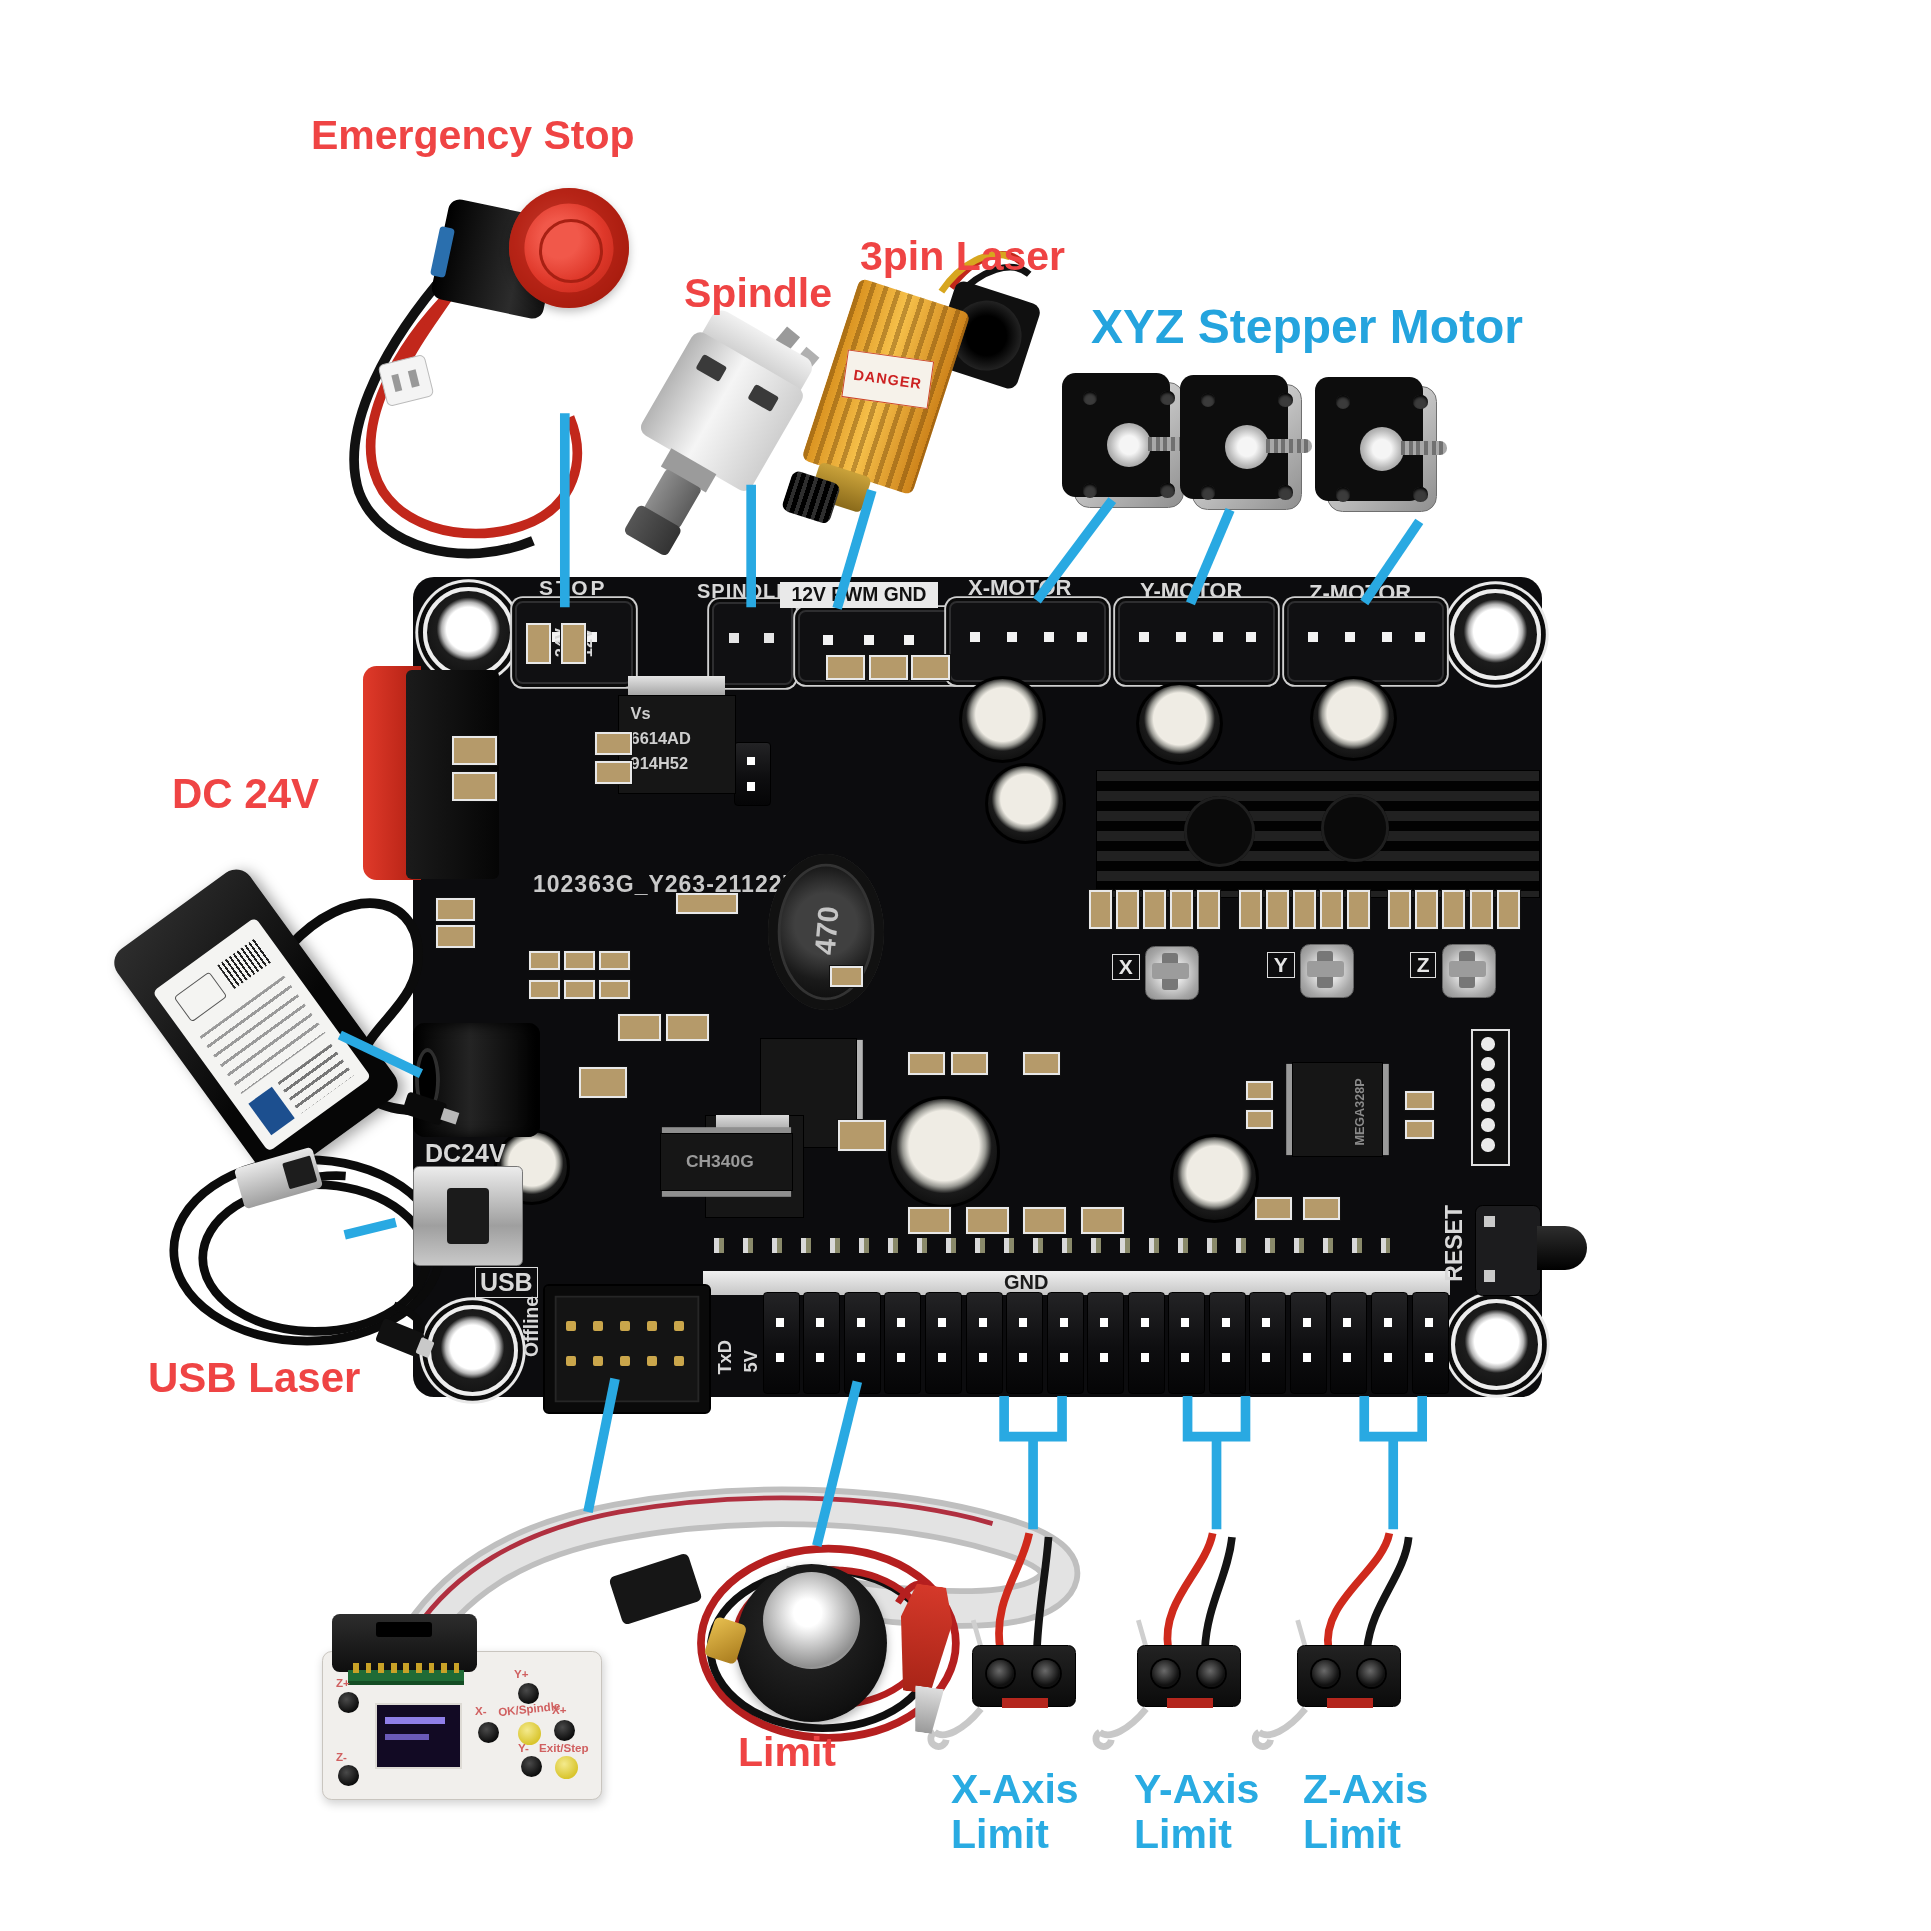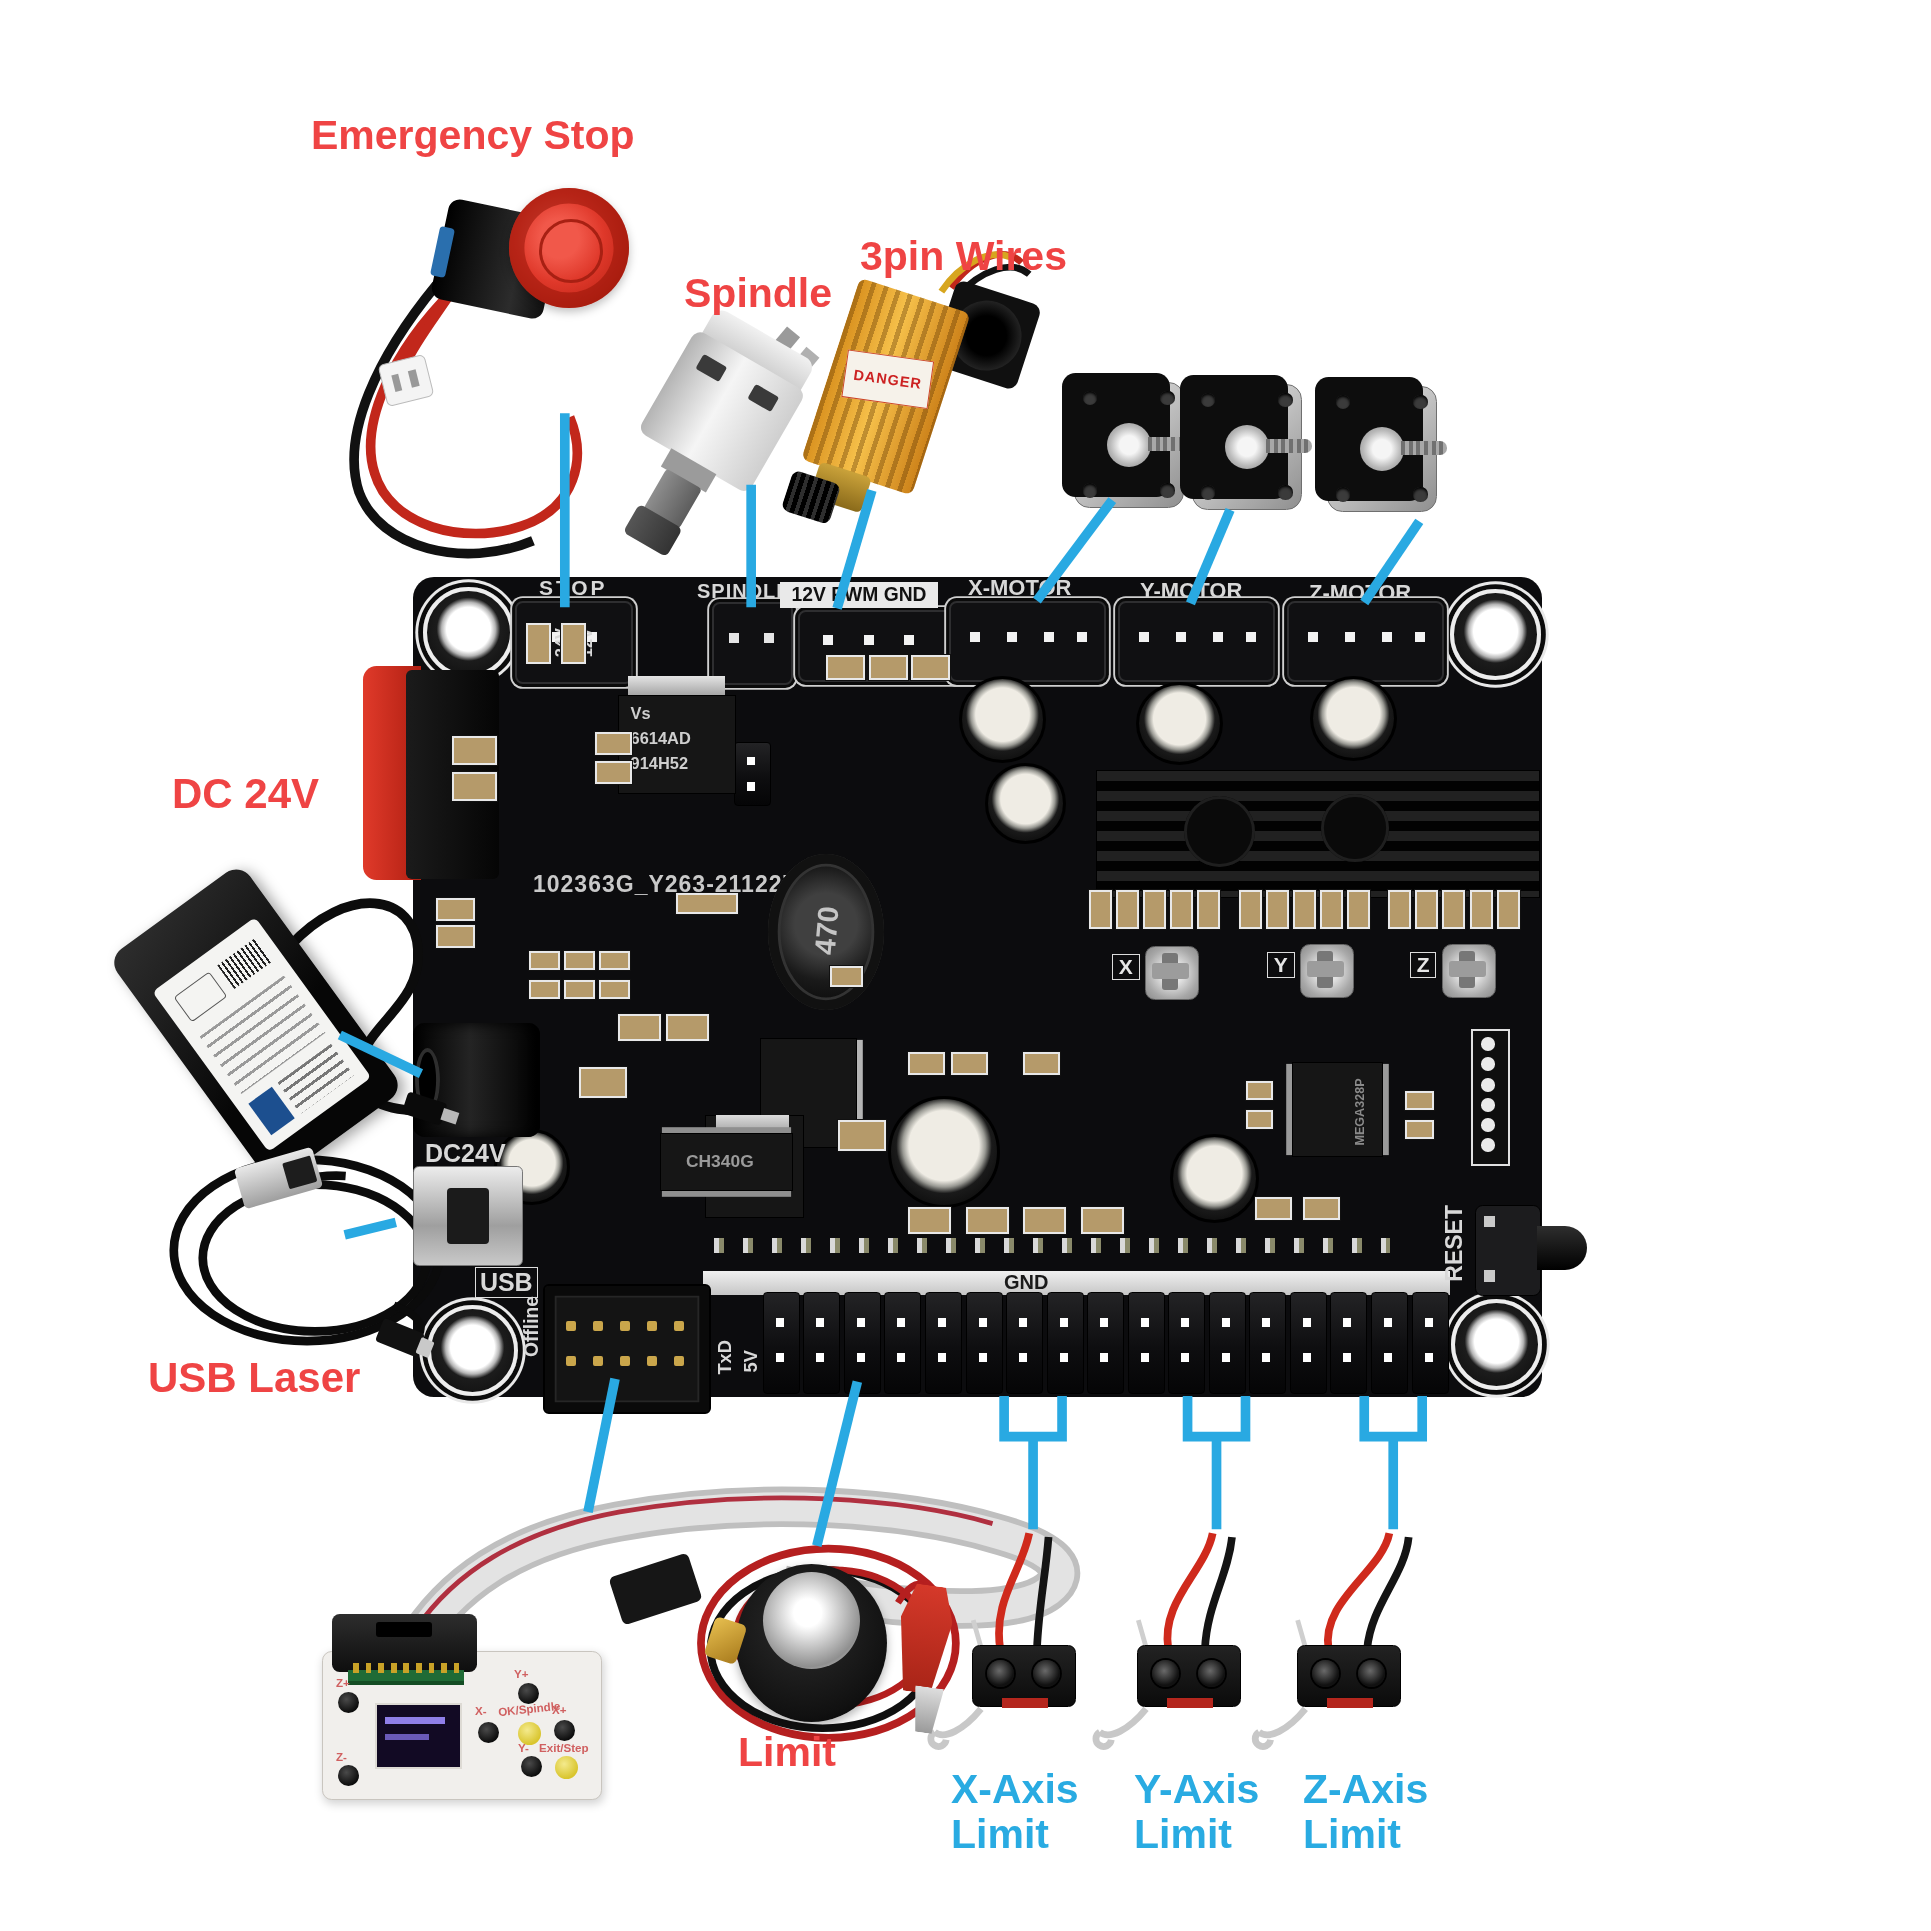--- a/index.html
+++ b/index.html
@@ -48,21 +48,22 @@
   #cables{z-index:2;}
   #bluelines{z-index:5;}
 </style>
 </head>
 <body>
 
 <div id="canvas">
 
   <div class="a clabel" style="left:311px;top:112px;">Emergency Stop</div>
   <div class="a clabel" style="left:684px;top:270px;">Spindle</div>
-  <div class="a clabel" style="left:860px;top:233px;">3pin Wires</div>
+  <div class="a clabel" style="left:860px;top:233px;">3pin Laser</div>
+  <div class="a ctitle" style="left:1091px;top:299px;">XYZ Stepper Motor</div>
   <div class="a clabel" style="left:172px;top:770px;font-size:42px;">DC 24V</div>
   <div class="a clabel" style="left:148px;top:1354px;font-size:42px;">USB Laser</div>
   <div class="a clabel" style="left:738px;top:1729px;">Limit</div>
   <div class="a axislabel" style="left:951px;top:1767px;">
     <div>X-Axis</div>
     <div>Limit</div>
   </div>
   <div class="a axislabel" style="left:1134px;top:1767px;">
     <div>Y-Axis</div>
     <div>Limit</div>

